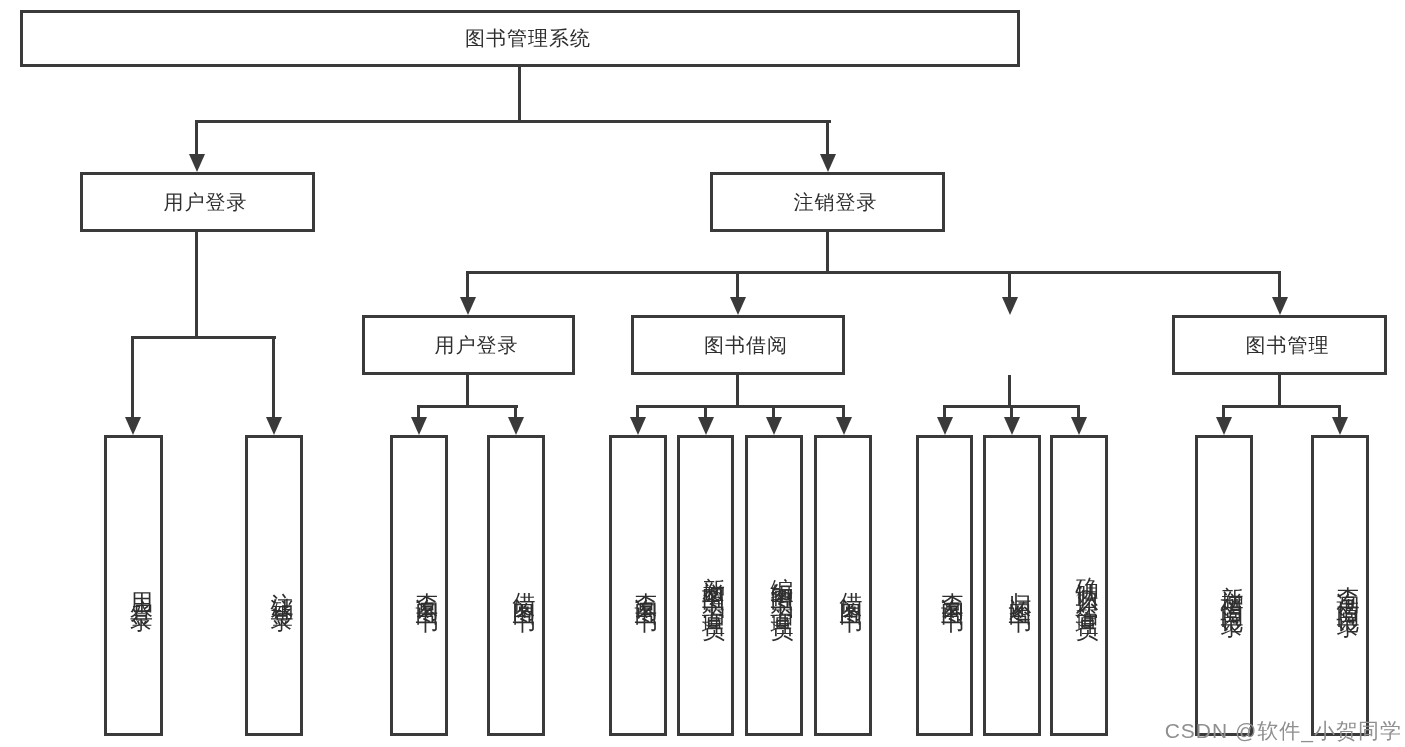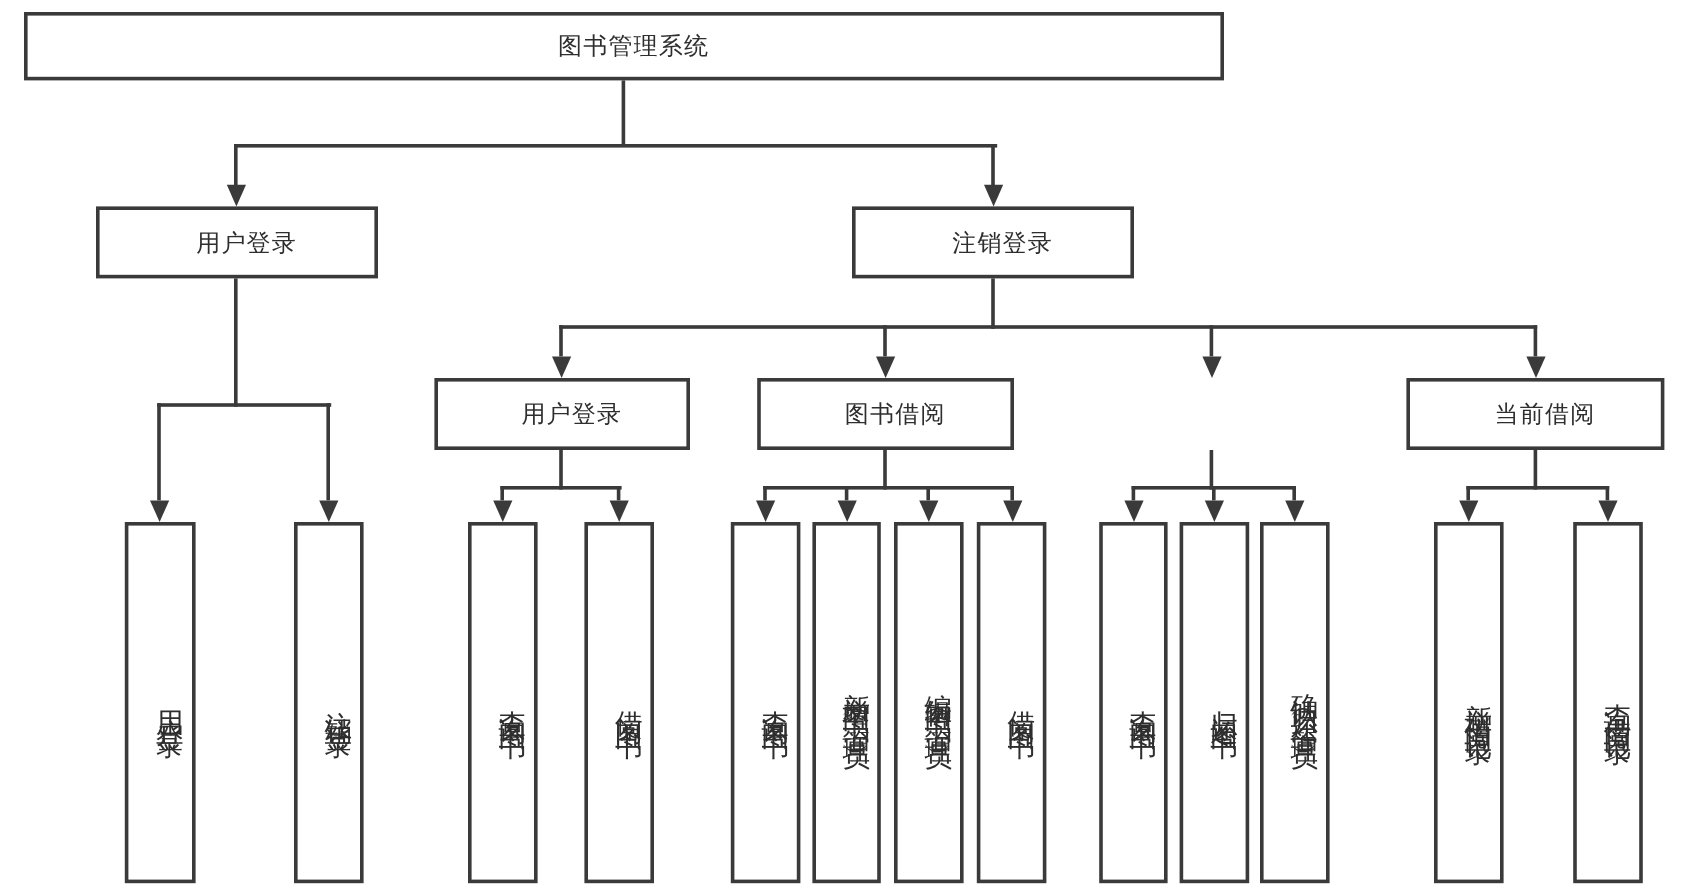--- a/index.html
+++ b/index.html
@@ -40,21 +40,21 @@
 
   <div class="box" style="left:80px;top:172px;width:235px;height:60px;">用户登录</div>
 
   <div class="box" style="left:710px;top:172px;width:235px;height:60px;">注销登录</div>
 
   <div class="box" style="left:362px;top:315px;width:213px;height:60px;">用户登录</div>
 
   <div class="box" style="left:631px;top:315px;width:214px;height:60px;">图书借阅</div>
 
 
-  <div class="box" style="left:1172px;top:315px;width:215px;height:60px;">当前借阅</div>
+  <div class="box" style="left:1172px;top:315px;width:215px;height:60px;">图书管理</div>
 
   <div class="box leaf" style="left:104px;top:435px;width:59px;height:301px;">用户登录</div>
 
   <div class="box leaf" style="left:245px;top:435px;width:58px;height:301px;">注销登录</div>
 
   <div class="box leaf" style="left:390px;top:435px;width:58px;height:301px;">查询图书</div>
 
   <div class="box leaf" style="left:487px;top:435px;width:58px;height:301px;">借阅图书</div>
 
   <div class="box leaf" style="left:609px;top:435px;width:58px;height:301px;">查询图书</div>
@@ -127,14 +127,15 @@
   <div class="vline" style="left:1077px;top:405px;height:12px;"></div>
   <div class="arr" style="left:1071px;top:417px;"></div>
 
   <div class="vline" style="left:1278px;top:375px;height:33px;"></div>
   <div class="hline" style="left:1222px;top:405px;width:119px;"></div>
   <div class="vline" style="left:1222px;top:405px;height:12px;"></div>
   <div class="arr" style="left:1216px;top:417px;"></div>
   <div class="vline" style="left:1338px;top:405px;height:12px;"></div>
   <div class="arr" style="left:1332px;top:417px;"></div>
 
+  <div id="watermark">CSDN @软件_小贺同学</div>
 
 </div>
 
 </body></html>

